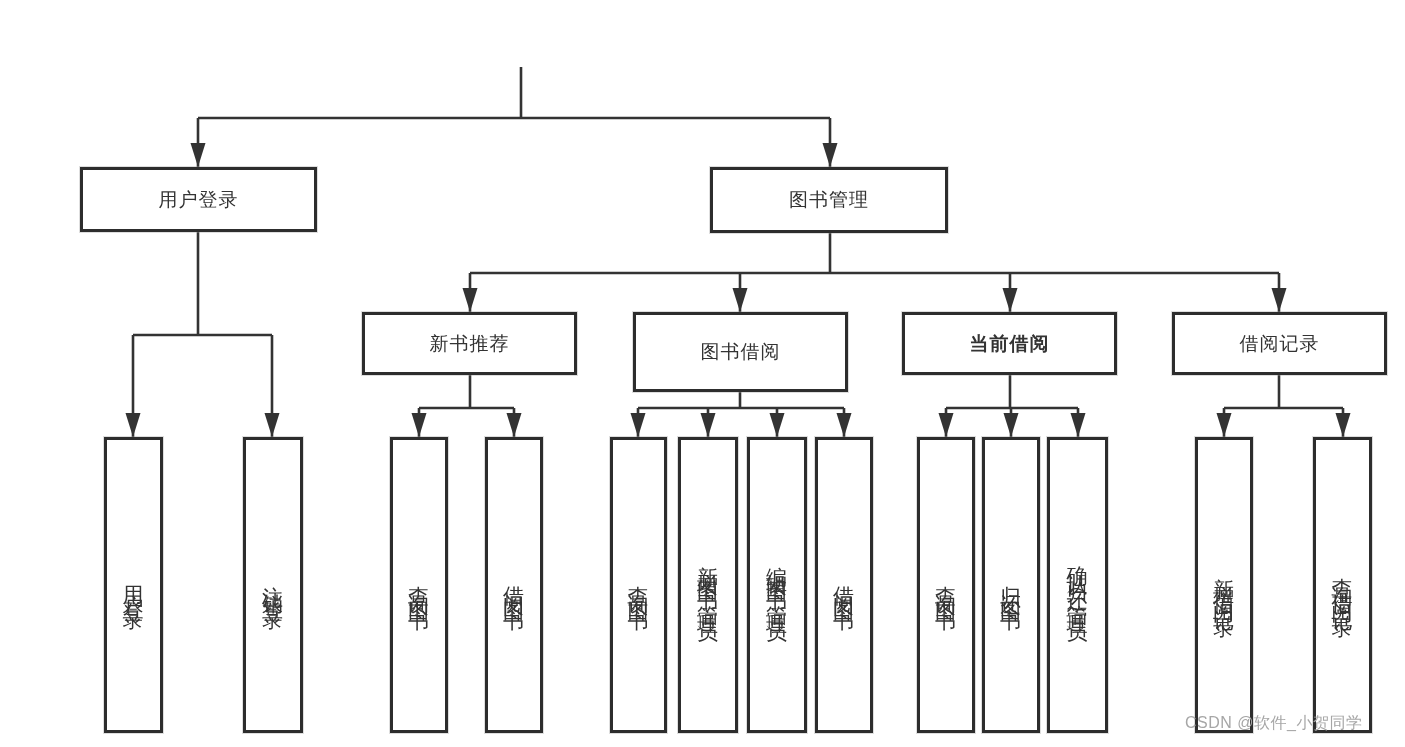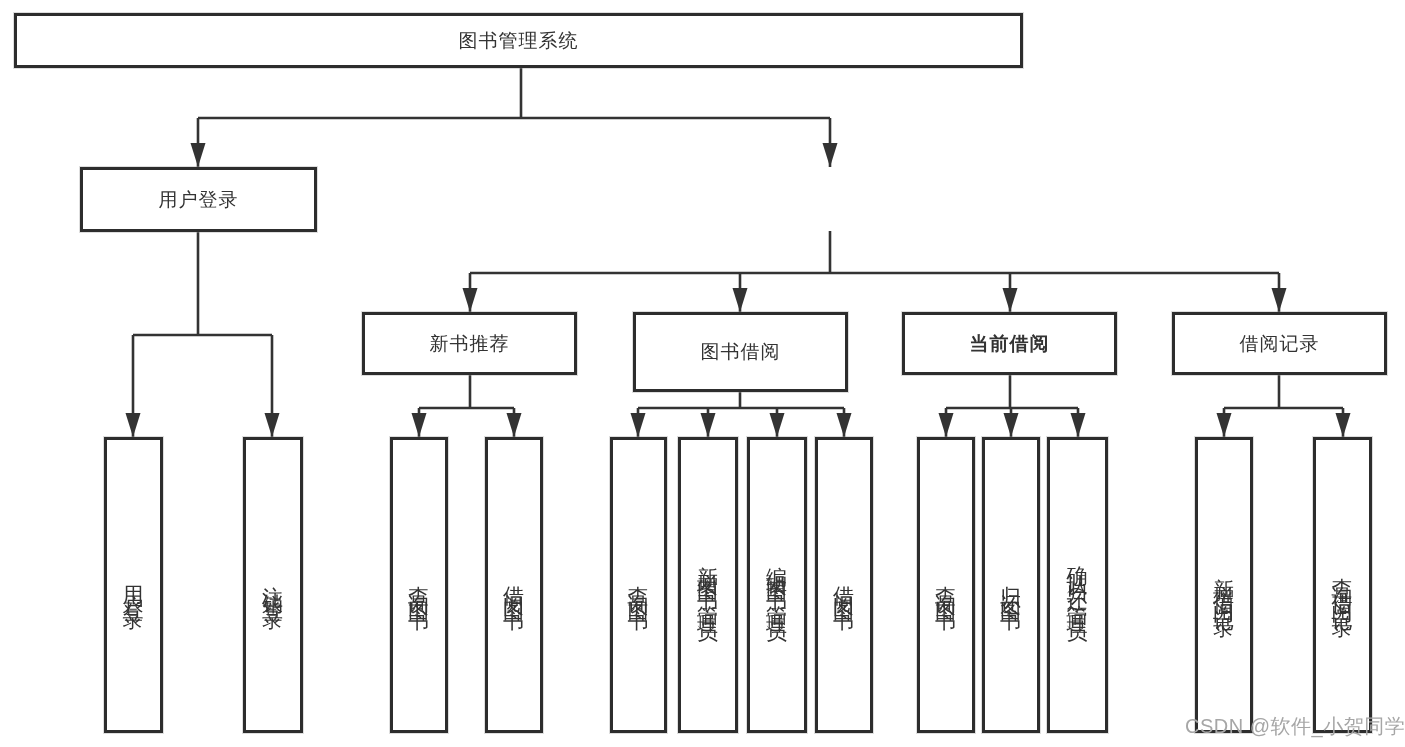--- a/index.html
+++ b/index.html
@@ -24,21 +24,21 @@
   .vnode{
     font-size:21px;
     writing-mode:vertical-rl;
     text-orientation:mixed;
     letter-spacing:8px;
     line-height:1;
   }
   .watermark{
     position:absolute;
     left:1185px;top:713px;
-    font-size:20px;
+    font-size:16px;
     color:#a6a6a6;
     letter-spacing:0.5px;
     white-space:nowrap;
   }
 </style>
 </head>
 <body>
 
 <div class="canvas">
 
@@ -85,23 +85,23 @@
       <line x1="1011" y1="408" x2="1011" y2="437" marker-end="url(#arr)"></line>
       <line x1="1078" y1="408" x2="1078" y2="437" marker-end="url(#arr)"></line>
 
       <path d="M1279 375 L1279 408"></path>
       <path d="M1224 408 L1343 408"></path>
       <line x1="1224" y1="408" x2="1224" y2="437" marker-end="url(#arr)"></line>
       <line x1="1343" y1="408" x2="1343" y2="437" marker-end="url(#arr)"></line>
     </g>
   </svg>
 
-  <div class="node hnode" style="left:14px;top:13px;width:1009px;height:55px;">图书管理系统</div>
 
   <div class="node hnode" style="left:80px;top:167px;width:237px;height:65px;">用户登录</div>
+  <div class="node hnode" style="left:710px;top:167px;width:238px;height:66px;">图书管理</div>
 
   <div class="node hnode" style="left:362px;top:312px;width:215px;height:63px;">新书推荐</div>
   <div class="node hnode" style="left:633px;top:312px;width:215px;height:80px;">图书借阅</div>
   <div class="node hnode" style="left:902px;top:312px;width:215px;height:63px;font-weight:bold;">当前借阅</div>
   <div class="node hnode" style="left:1172px;top:312px;width:215px;height:63px;">借阅记录</div>
 
   <div class="node vnode" style="left:104px;top:437px;width:59px;height:296px;">用户登录</div>
   <div class="node vnode" style="left:243px;top:437px;width:60px;height:296px;">注销登录</div>
 
   <div class="node vnode" style="left:390px;top:437px;width:58px;height:296px;">查询图书</div>

